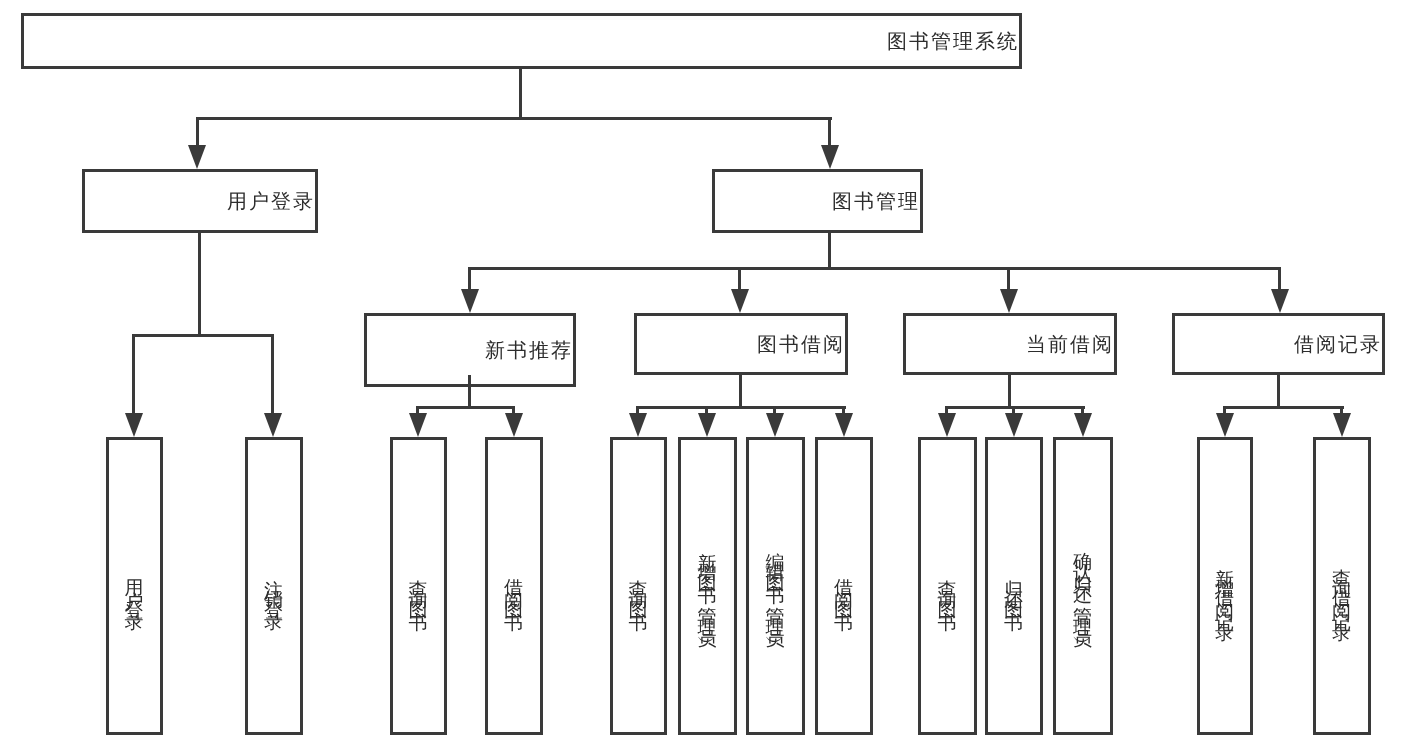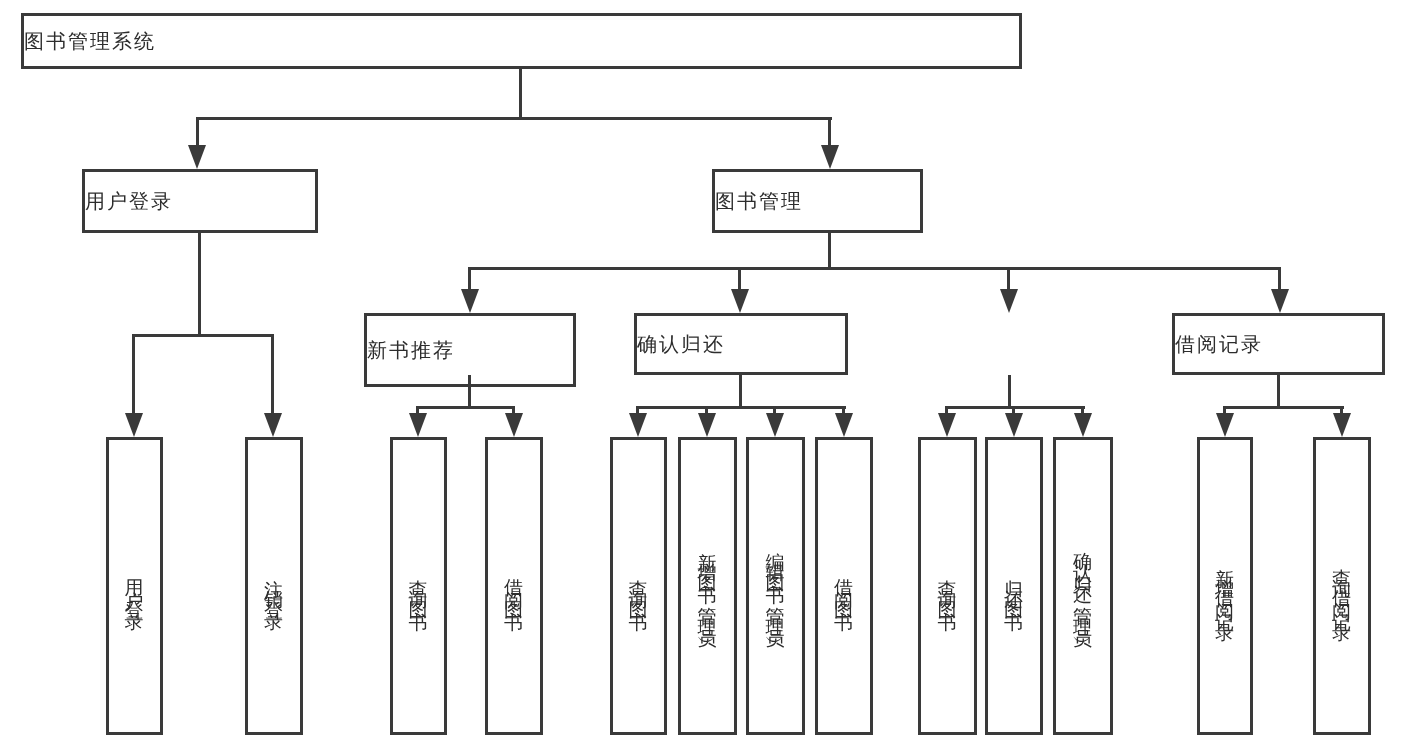--- a/index.html
+++ b/index.html
@@ -7,21 +7,21 @@
     --text:#2d2d2d;
   }
   html,body{margin:0;padding:0;background:#ffffff;}
   body{font-family:"Liberation Sans","DejaVu Sans",sans-serif;color:var(--text);}
   .stage{
     position:relative;width:1405px;height:747px;background:#ffffff;overflow:hidden;
   }
   
   .hbox{
     position:absolute;box-sizing:border-box;border:3px solid var(--line);
-    background:#ffffff;display:flex;align-items:center;justify-content:flex-start;
+    background:#ffffff;display:flex;align-items:center;justify-content:flex-end;
   }
   .hlabel{font-size:20px;letter-spacing:2px;color:var(--text);white-space:nowrap;}
   .vbox{
     position:absolute;top:437px;height:298px;box-sizing:border-box;
     border:3px solid var(--line);background:#ffffff;
     display:flex;align-items:center;justify-content:center;
   }
   .vtext{
     writing-mode:vertical-rl;text-orientation:mixed;
     font-size:19px;line-height:1;letter-spacing:11px;color:var(--text);
@@ -78,21 +78,24 @@
   <div class="arrow" style="left:731px;top:289px"></div>
   <div class="v" style="left:1007px;top:267px;height:26px"></div>
   <div class="arrow" style="left:1000px;top:289px"></div>
   <div class="v" style="left:1278px;top:267px;height:26px"></div>
   <div class="arrow" style="left:1271px;top:289px"></div>
 
   <div class="hbox" style="left:364px;top:313px;width:212px;height:74px">
     <span class="hlabel">新书推荐</span>
   </div>
   <div class="hbox" style="left:634px;top:313px;width:214px;height:62px">
-    <span class="hlabel">确认归还</span>
+    <span class="hlabel">图书借阅</span>
+  </div>
+  <div class="hbox" style="left:903px;top:313px;width:214px;height:62px">
+    <span class="hlabel">当前借阅</span>
   </div>
   <div class="hbox" style="left:1172px;top:313px;width:213px;height:62px">
     <span class="hlabel">借阅记录</span>
   </div>
 
   <div class="v" style="left:468px;top:375px;height:34px"></div>
   <div class="h" style="left:416px;top:406px;width:99px"></div>
   <div class="v" style="left:416px;top:406px;height:12px"></div>
   <div class="arrow" style="left:409px;top:413px"></div>
   <div class="v" style="left:512px;top:406px;height:12px"></div>

